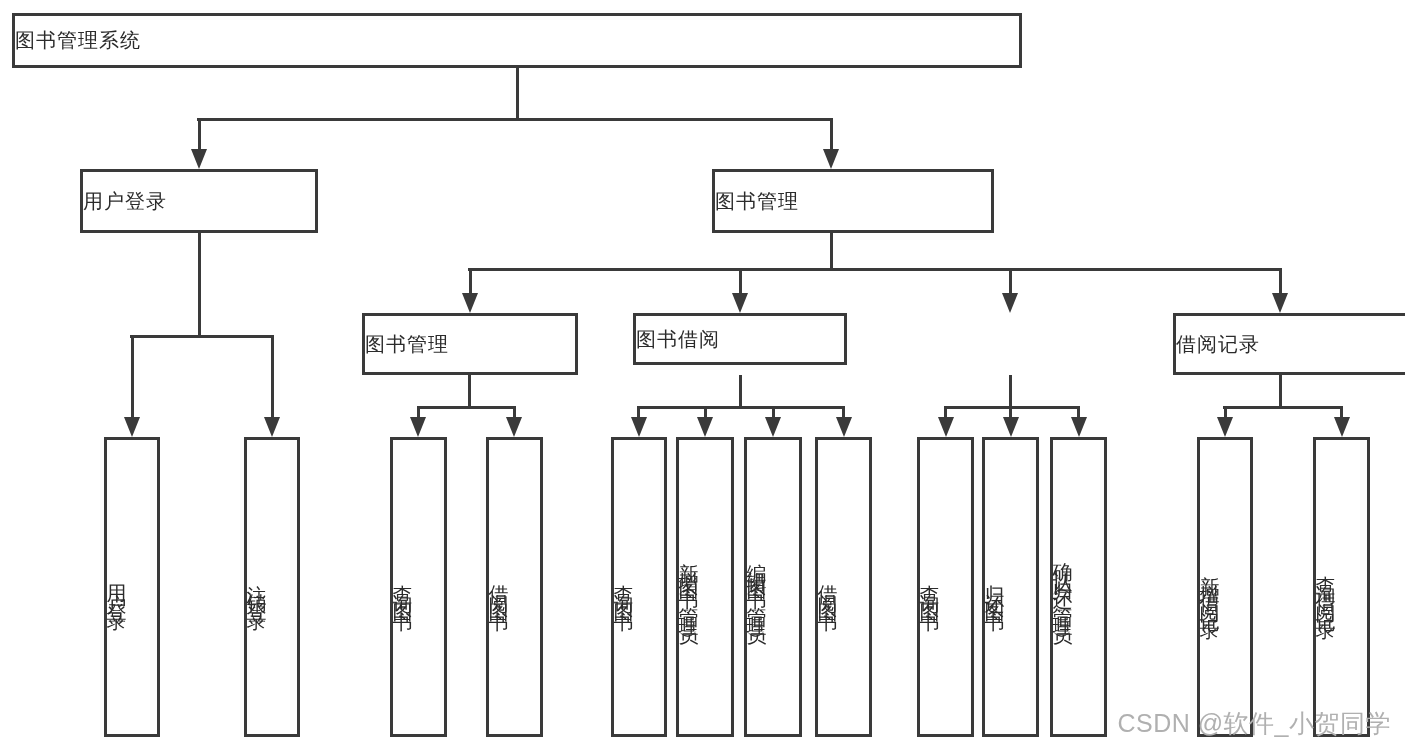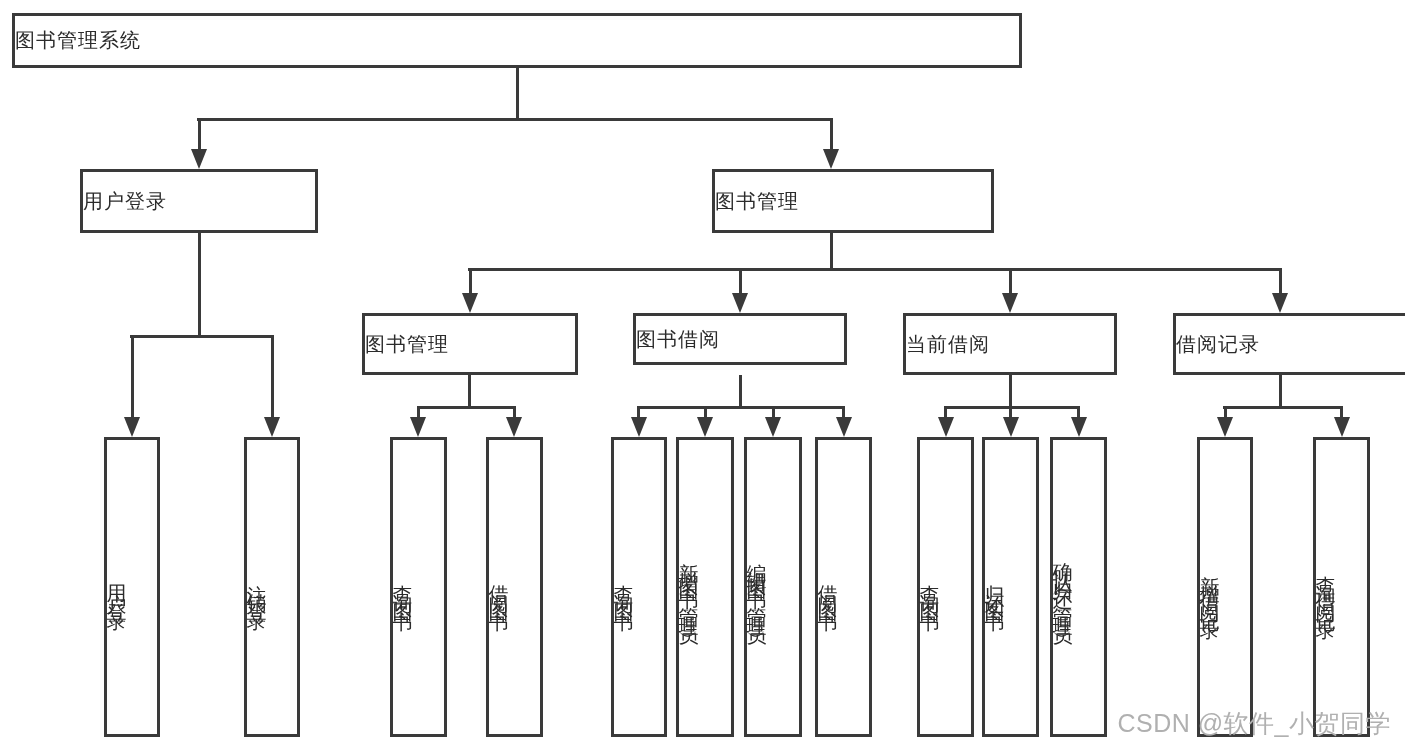--- a/index.html
+++ b/index.html
@@ -96,23 +96,20 @@
   <div class="ar" style="left:1002px;top:293px;"></div>
   <div class="vl" style="left:1279px;top:268px;width:3px;height:27px;"></div>
   <div class="ar" style="left:1272px;top:293px;"></div>
 
   <div class="box" style="left:362px;top:313px;width:216px;height:62px;">
     <span class="hlabel">图书管理</span>
   </div>
   <div class="box" style="left:633px;top:313px;width:214px;height:52px;">
     <span class="hlabel">图书借阅</span>
   </div>
-  <div class="box" style="left:903px;top:313px;width:214px;height:62px;">
-    <span class="hlabel">当前借阅</span>
-  </div>
   <div class="box" style="left:1173px;top:313px;width:256px;height:62px;">
     <span class="hlabel">借阅记录</span>
   </div>
 
   <div class="vl" style="left:468px;top:375px;width:3px;height:33px;"></div>
   <div class="hl" style="left:417px;top:406px;width:99px;height:3px;"></div>
   <div class="vl" style="left:417px;top:406px;width:3px;height:13px;"></div>
   <div class="ar" style="left:410px;top:417px;"></div>
   <div class="vl" style="left:513px;top:406px;width:3px;height:13px;"></div>
   <div class="ar" style="left:506px;top:417px;"></div>

